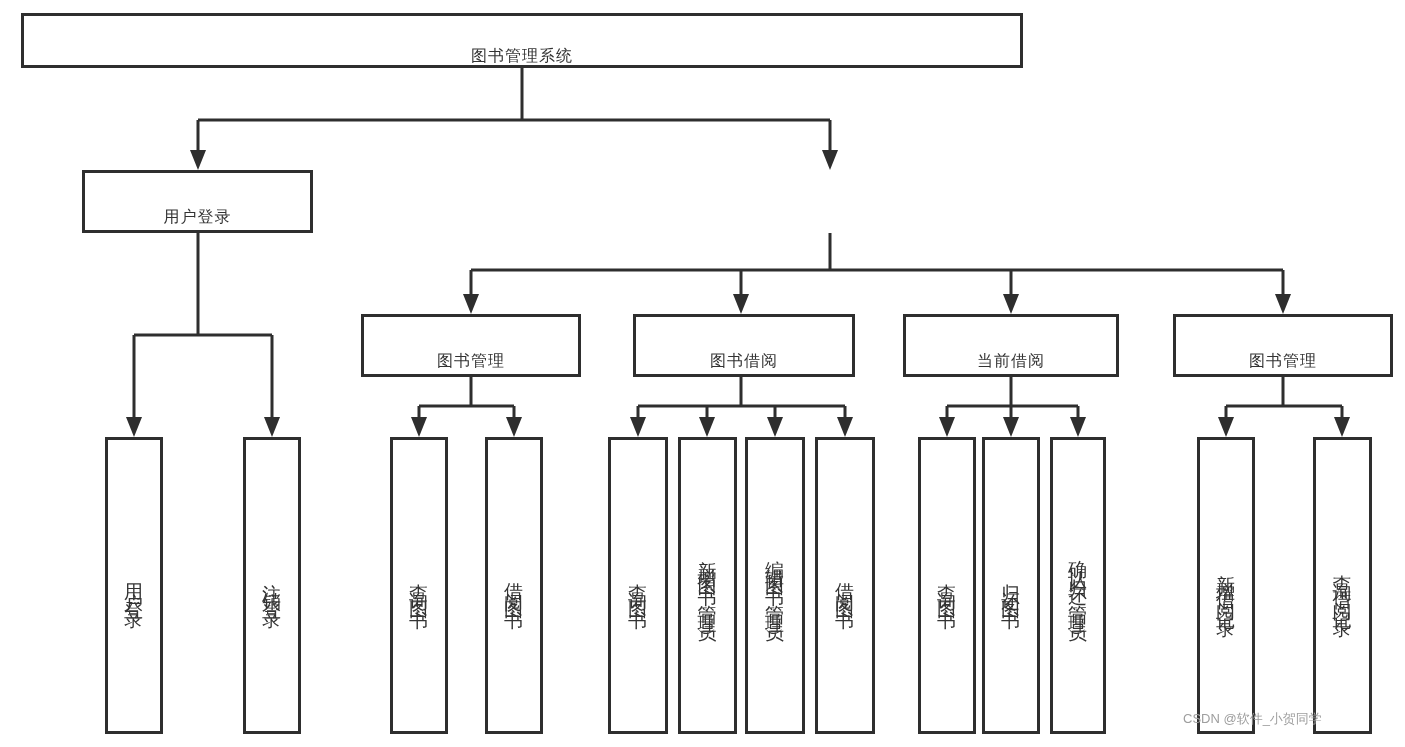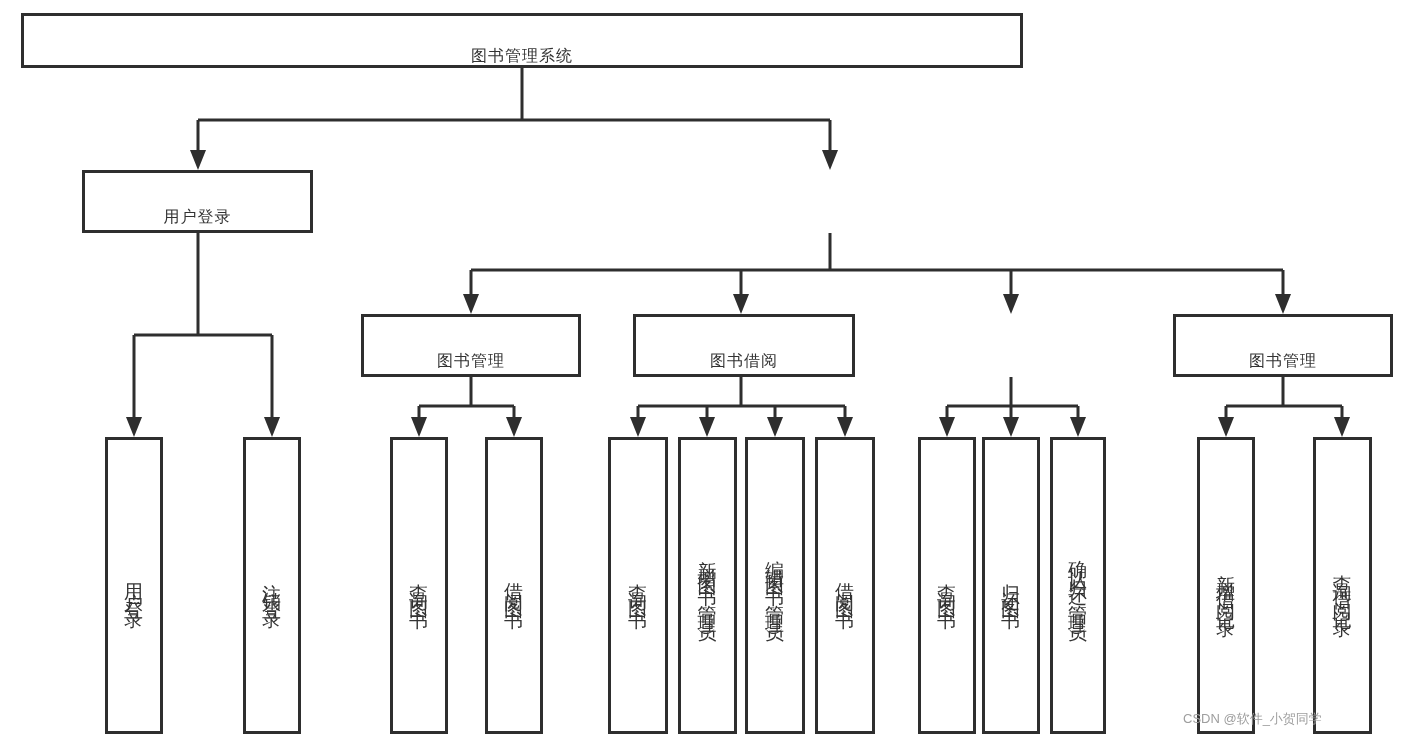--- a/index.html
+++ b/index.html
@@ -117,20 +117,23 @@
   <div class="node" style="left:82px;top:170px;width:231px;height:63px">
     <span class="hlabel">用户登录</span>
   </div>
 
   <div class="node" style="left:361px;top:314px;width:220px;height:63px">
     <span class="hlabel">图书管理</span>
   </div>
   <div class="node" style="left:633px;top:314px;width:222px;height:63px">
     <span class="hlabel">图书借阅</span>
   </div>
+  <div class="node" style="left:903px;top:314px;width:216px;height:63px">
+    <span class="hlabel">当前借阅</span>
+  </div>
   <div class="node" style="left:1173px;top:314px;width:220px;height:63px">
     <span class="hlabel">图书管理</span>
   </div>
 
   <div class="leaf" style="left:105px;width:58px">
     <span class="vlabel">用户登录</span>
   </div>
   <div class="leaf" style="left:243px;width:58px">
     <span class="vlabel">注销登录</span>
   </div>

